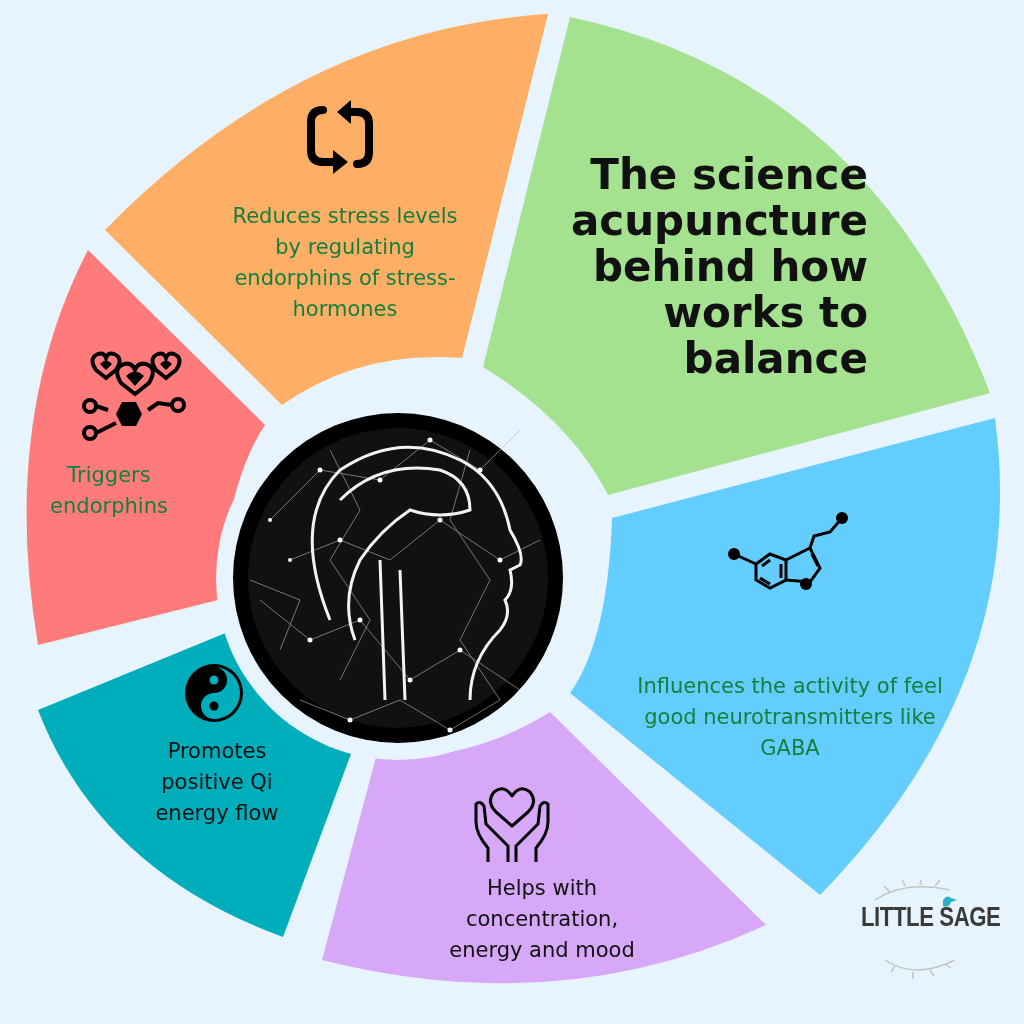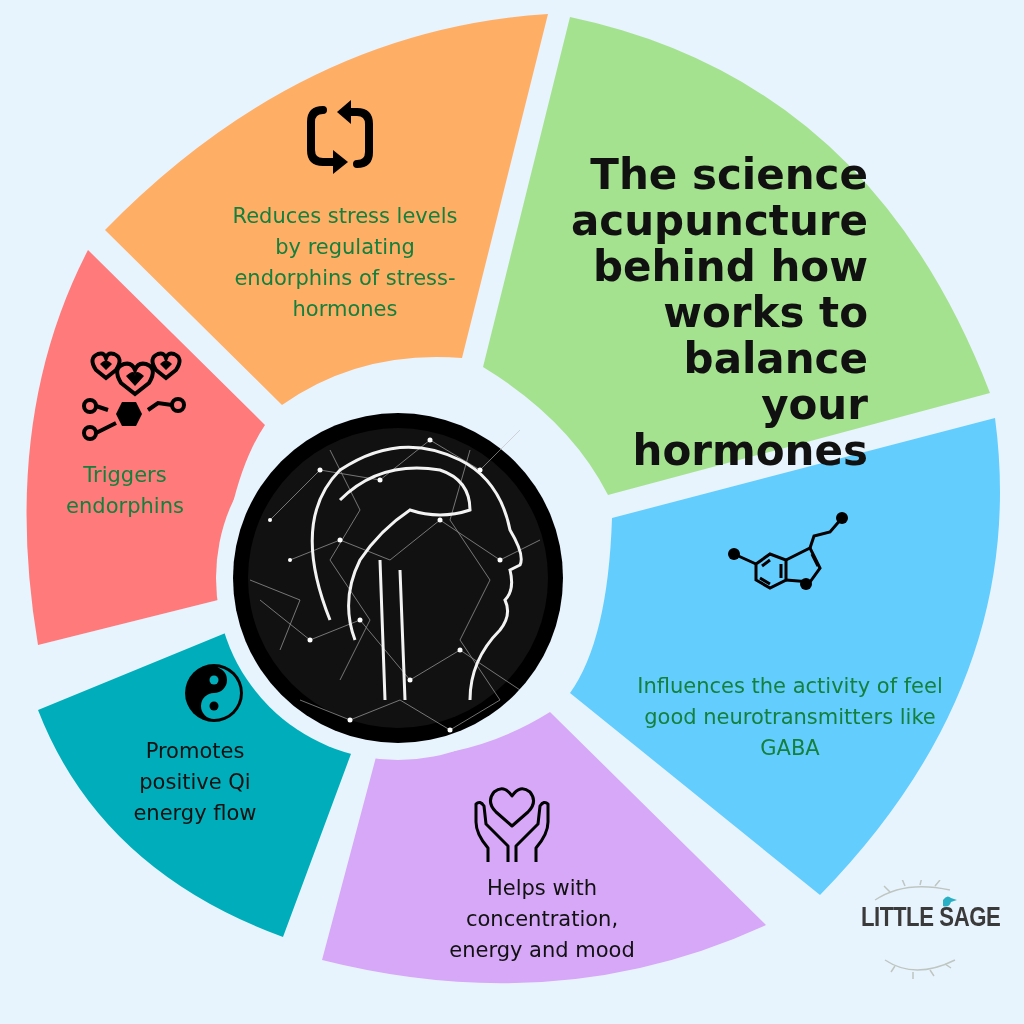--- a/index.html
+++ b/index.html
@@ -67,21 +67,20 @@
       <circle cx="270" cy="520" r="2"></circle>
       <circle cx="290" cy="560" r="2"></circle>
   </g>
 </svg>
 
 <div class="title">
   <div>The science</div>
   <div>acupuncture</div>
   <div>behind how</div>
   <div>works to balance</div>
-  <div>your hormones</div>
 </div>
 
 <svg class="icon" style="left:303px;top:92px" width="80" height="90" viewBox="0 0 80 90">
   <g stroke="#000" stroke-width="8" fill="none" stroke-linecap="round">
     <path d="M20,18 Q8,18 8,30 L8,58 Q8,70 20,70 L30,70"></path>
     <path d="M54,72 Q66,72 66,60 L66,32 Q66,20 54,20 L48,20"></path>
   </g>
   <polygon points="30,58 45,70 30,82" fill="#000"></polygon>
   <polygon points="48,8 34,20 48,32" fill="#000"></polygon>
 </svg>
@@ -102,32 +101,32 @@
       <circle cx="12" cy="85" r="6"></circle>
     <path d="M18,58 L30,62 M18,85 L38,75 M70,62 L80,55 L94,57"></path>
   </g>
   <g fill="#000">
     <path d="M22,16 Q28,10 28,16 Q28,10 34,16 L28,22 Z"></path>
     <path d="M82,16 Q88,10 88,16 Q88,10 94,16 L88,22 Z"></path>
     <path d="M48,28 Q57,20 57,28 Q57,20 66,28 L57,38 Z"></path>
     <polygon points="44,54 58,54 64,66 58,78 44,78 38,66"></polygon>
   </g>
 </svg>
-<div class="seg-text" style="left:40px;top:460px;width:170px">
+<div class="seg-text" style="left:24px;top:460px;width:170px">
   <div>Triggers</div>
   <div>endorphins</div>
 </div>
 
 <svg class="icon" style="left:183px;top:662px" width="62" height="62" viewBox="0 0 62 62">
   <circle cx="31" cy="31" r="29" fill="#000"></circle>
   <path d="M31,5 A26,26 0 0 1 31,57 A13,13 0 0 1 31,31 A13,13 0 0 0 31,5 Z" fill="#00aebb"></path>
   <circle cx="31" cy="18" r="4.5" fill="#00aebb"></circle>
   <circle cx="31" cy="44" r="4.5" fill="#000"></circle>
 </svg>
-<div class="seg-text dark" style="left:110px;top:736px;width:170px">
+<div class="seg-text dark" style="left:132px;top:736px;width:170px">
   <div>Promotes</div>
   <div>positive Qi</div>
   <div>energy flow</div>
 </div>
 
 <svg class="icon" style="left:472px;top:782px" width="80" height="82" viewBox="0 0 80 82">
   <g stroke="#000" stroke-width="3" fill="none" stroke-linejoin="round">
     <path d="M40,44 L24,30 Q14,20 22,10 Q32,2 40,14 Q48,2 58,10 Q66,20 56,30 Z"></path>
     <path d="M16,80 L16,66 Q4,52 4,40 L4,22 Q8,18 12,24 L14,42 L36,64 L36,80"></path>
     <path d="M64,80 L64,66 Q76,52 76,40 L76,22 Q72,18 68,24 L66,42 L44,64 L44,80"></path>

